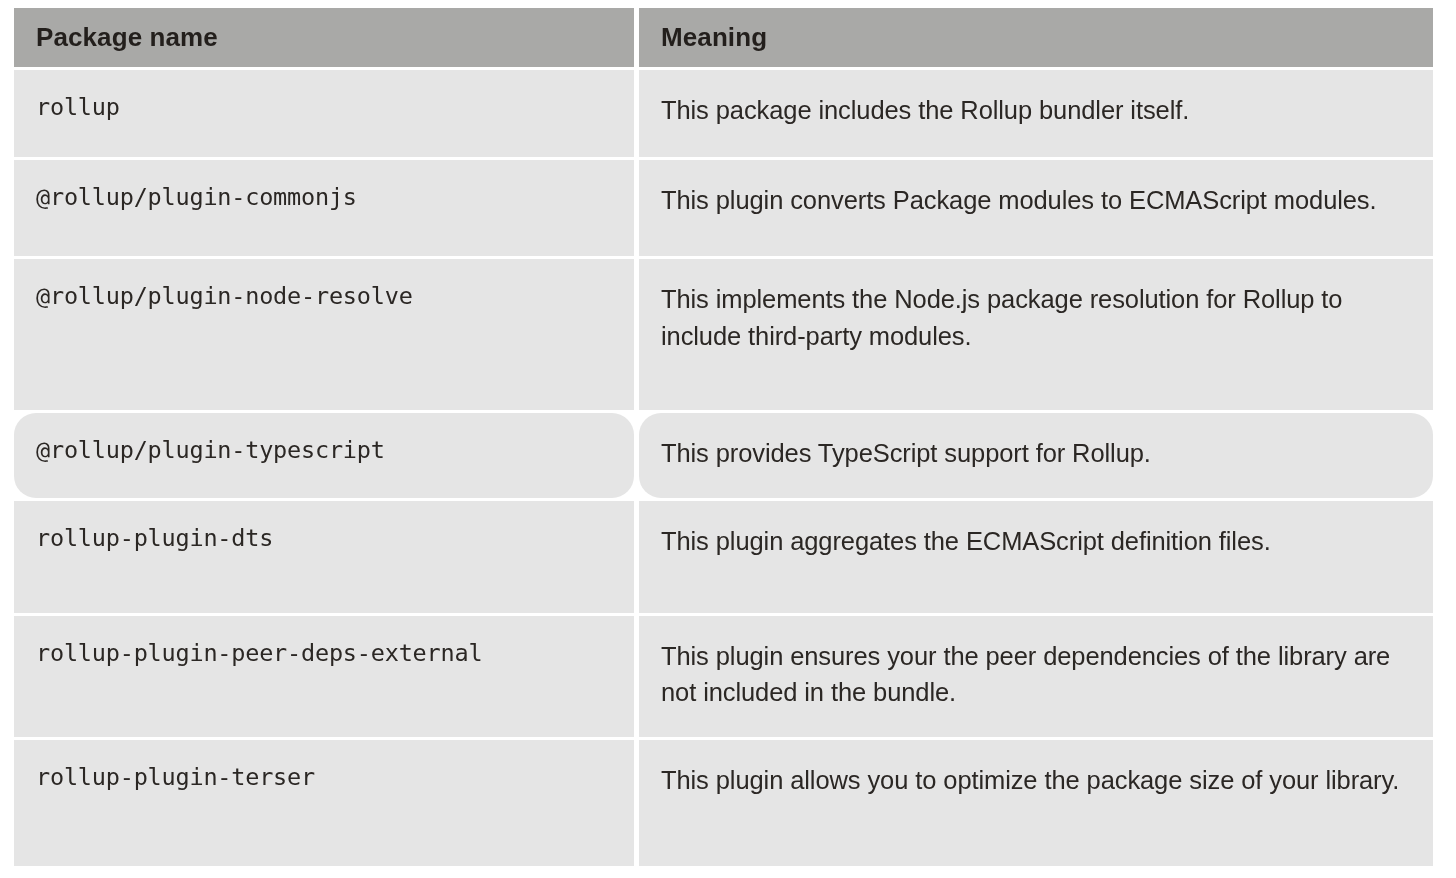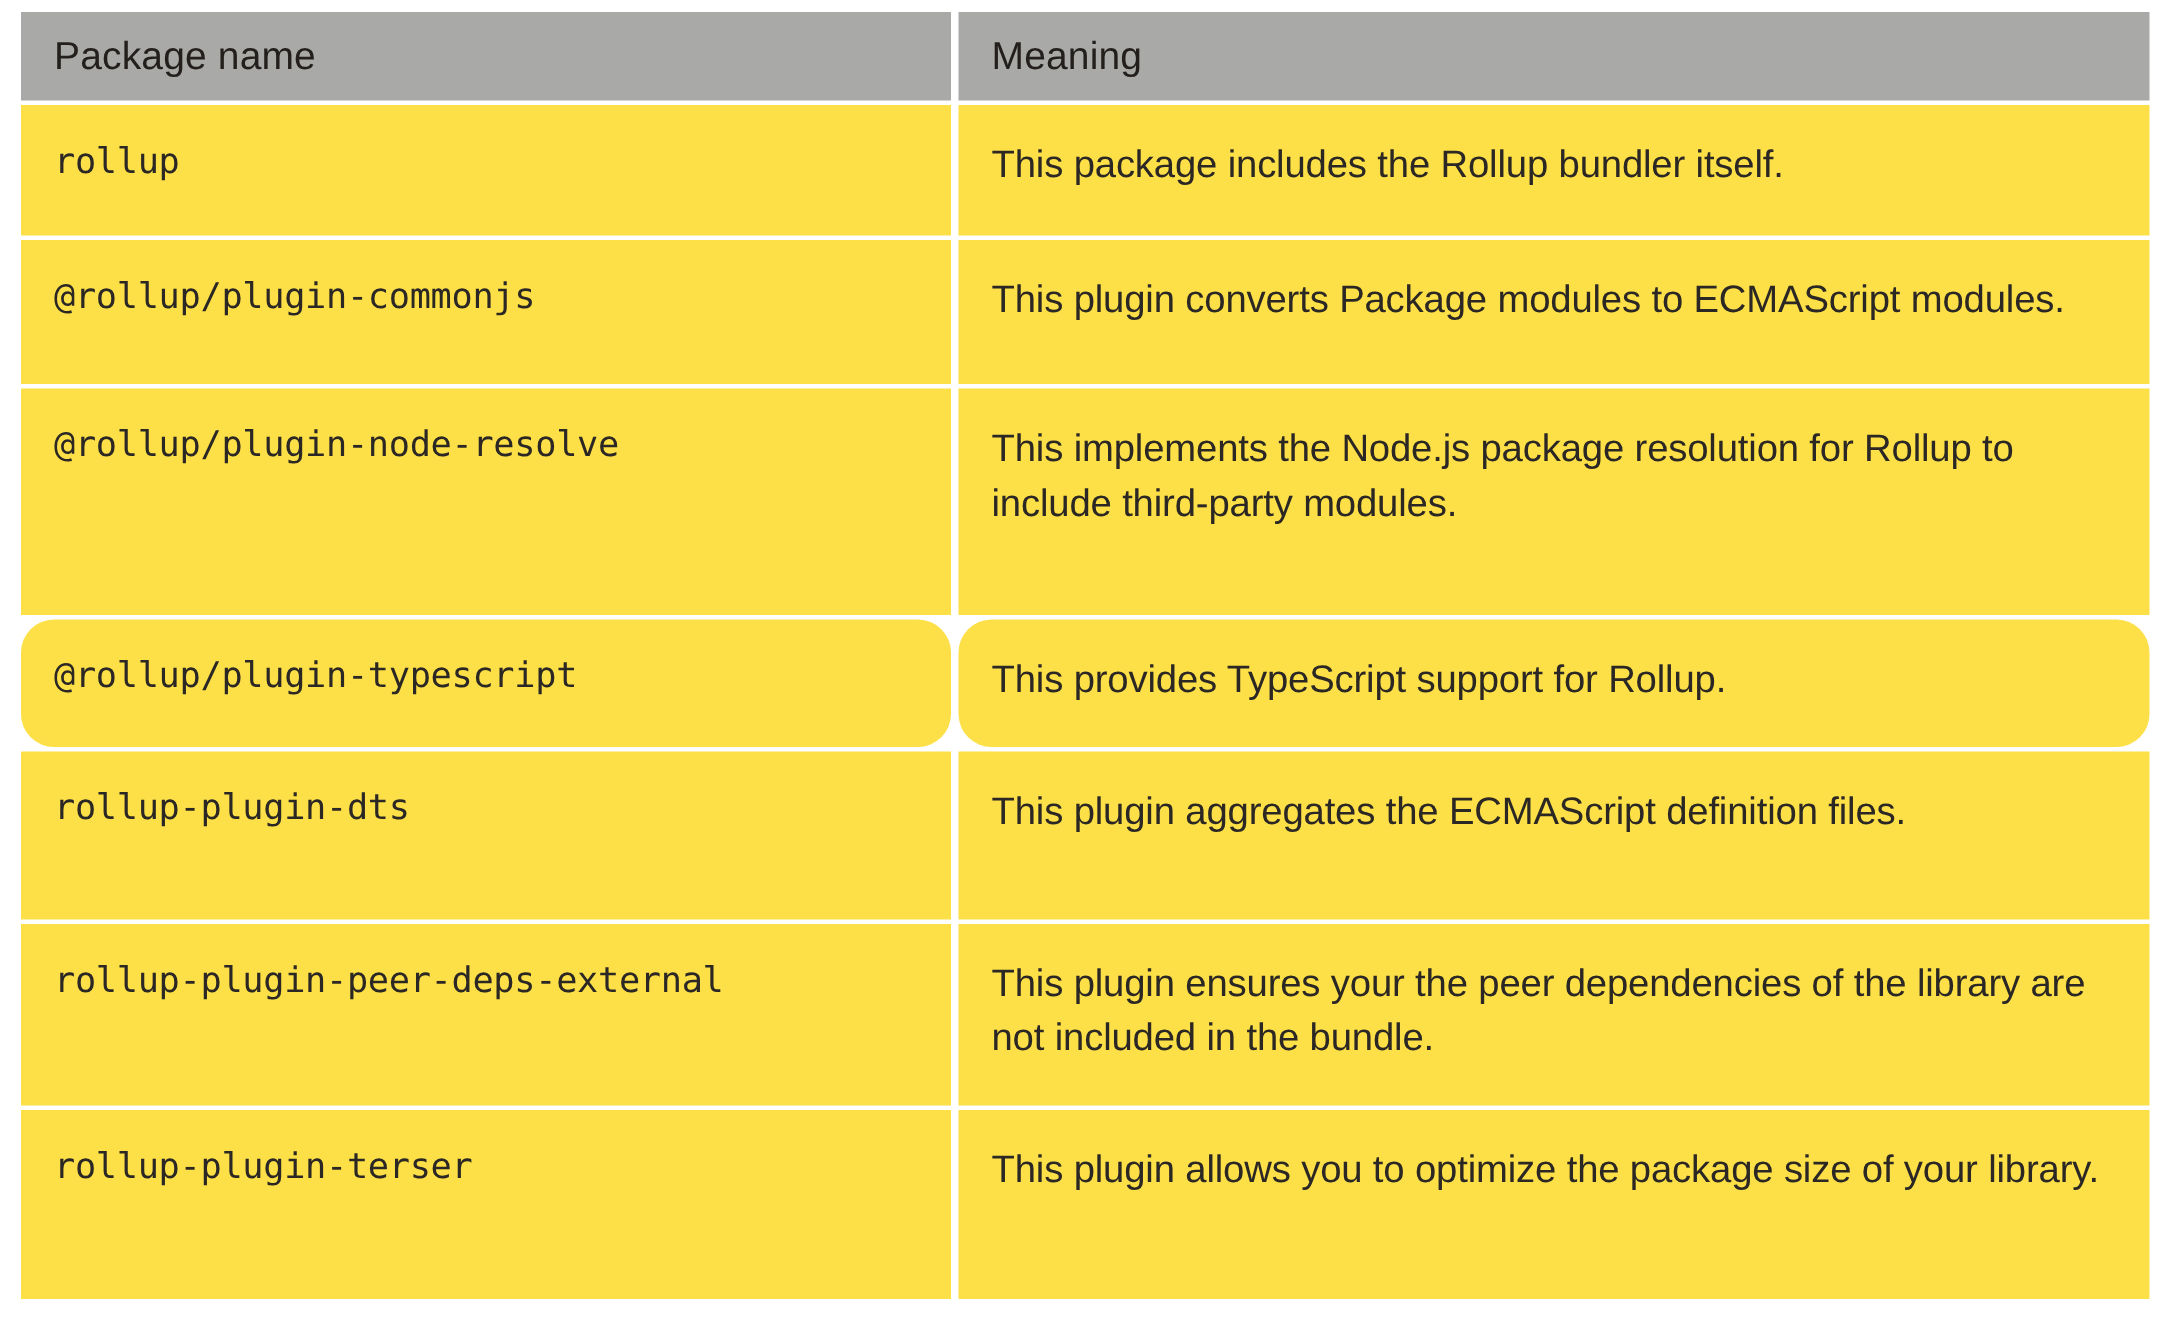--- a/index.html
+++ b/index.html
@@ -32,29 +32,29 @@
   col.col-name { width: 620px; }
   col.col-meaning { width: 794px; }
 
   th.hdr-cell {
     background: #a9a9a7;
     color: #231f1c;
     text-align: left;
     vertical-align: middle;
     font-family: "Liberation Sans", sans-serif;
     font-size: 26px;
-    font-weight: normal;
+    font-weight: bold;
     letter-spacing: 0.1px;
     padding: 14px 0 14px 22px;
     height: 40px;
     box-sizing: border-box;
   }
 
   td.cell {
-    background: #fde047;
+    background: #e5e5e5;
     color: #2b2724;
     vertical-align: top;
     padding: 22px 24px 26px 22px;
     box-sizing: border-box;
   }
 
   td.cell-name {
     font-family: "DejaVu Sans Mono", "Liberation Mono", monospace;
     font-size: 23.5px;
     line-height: 1.34;

